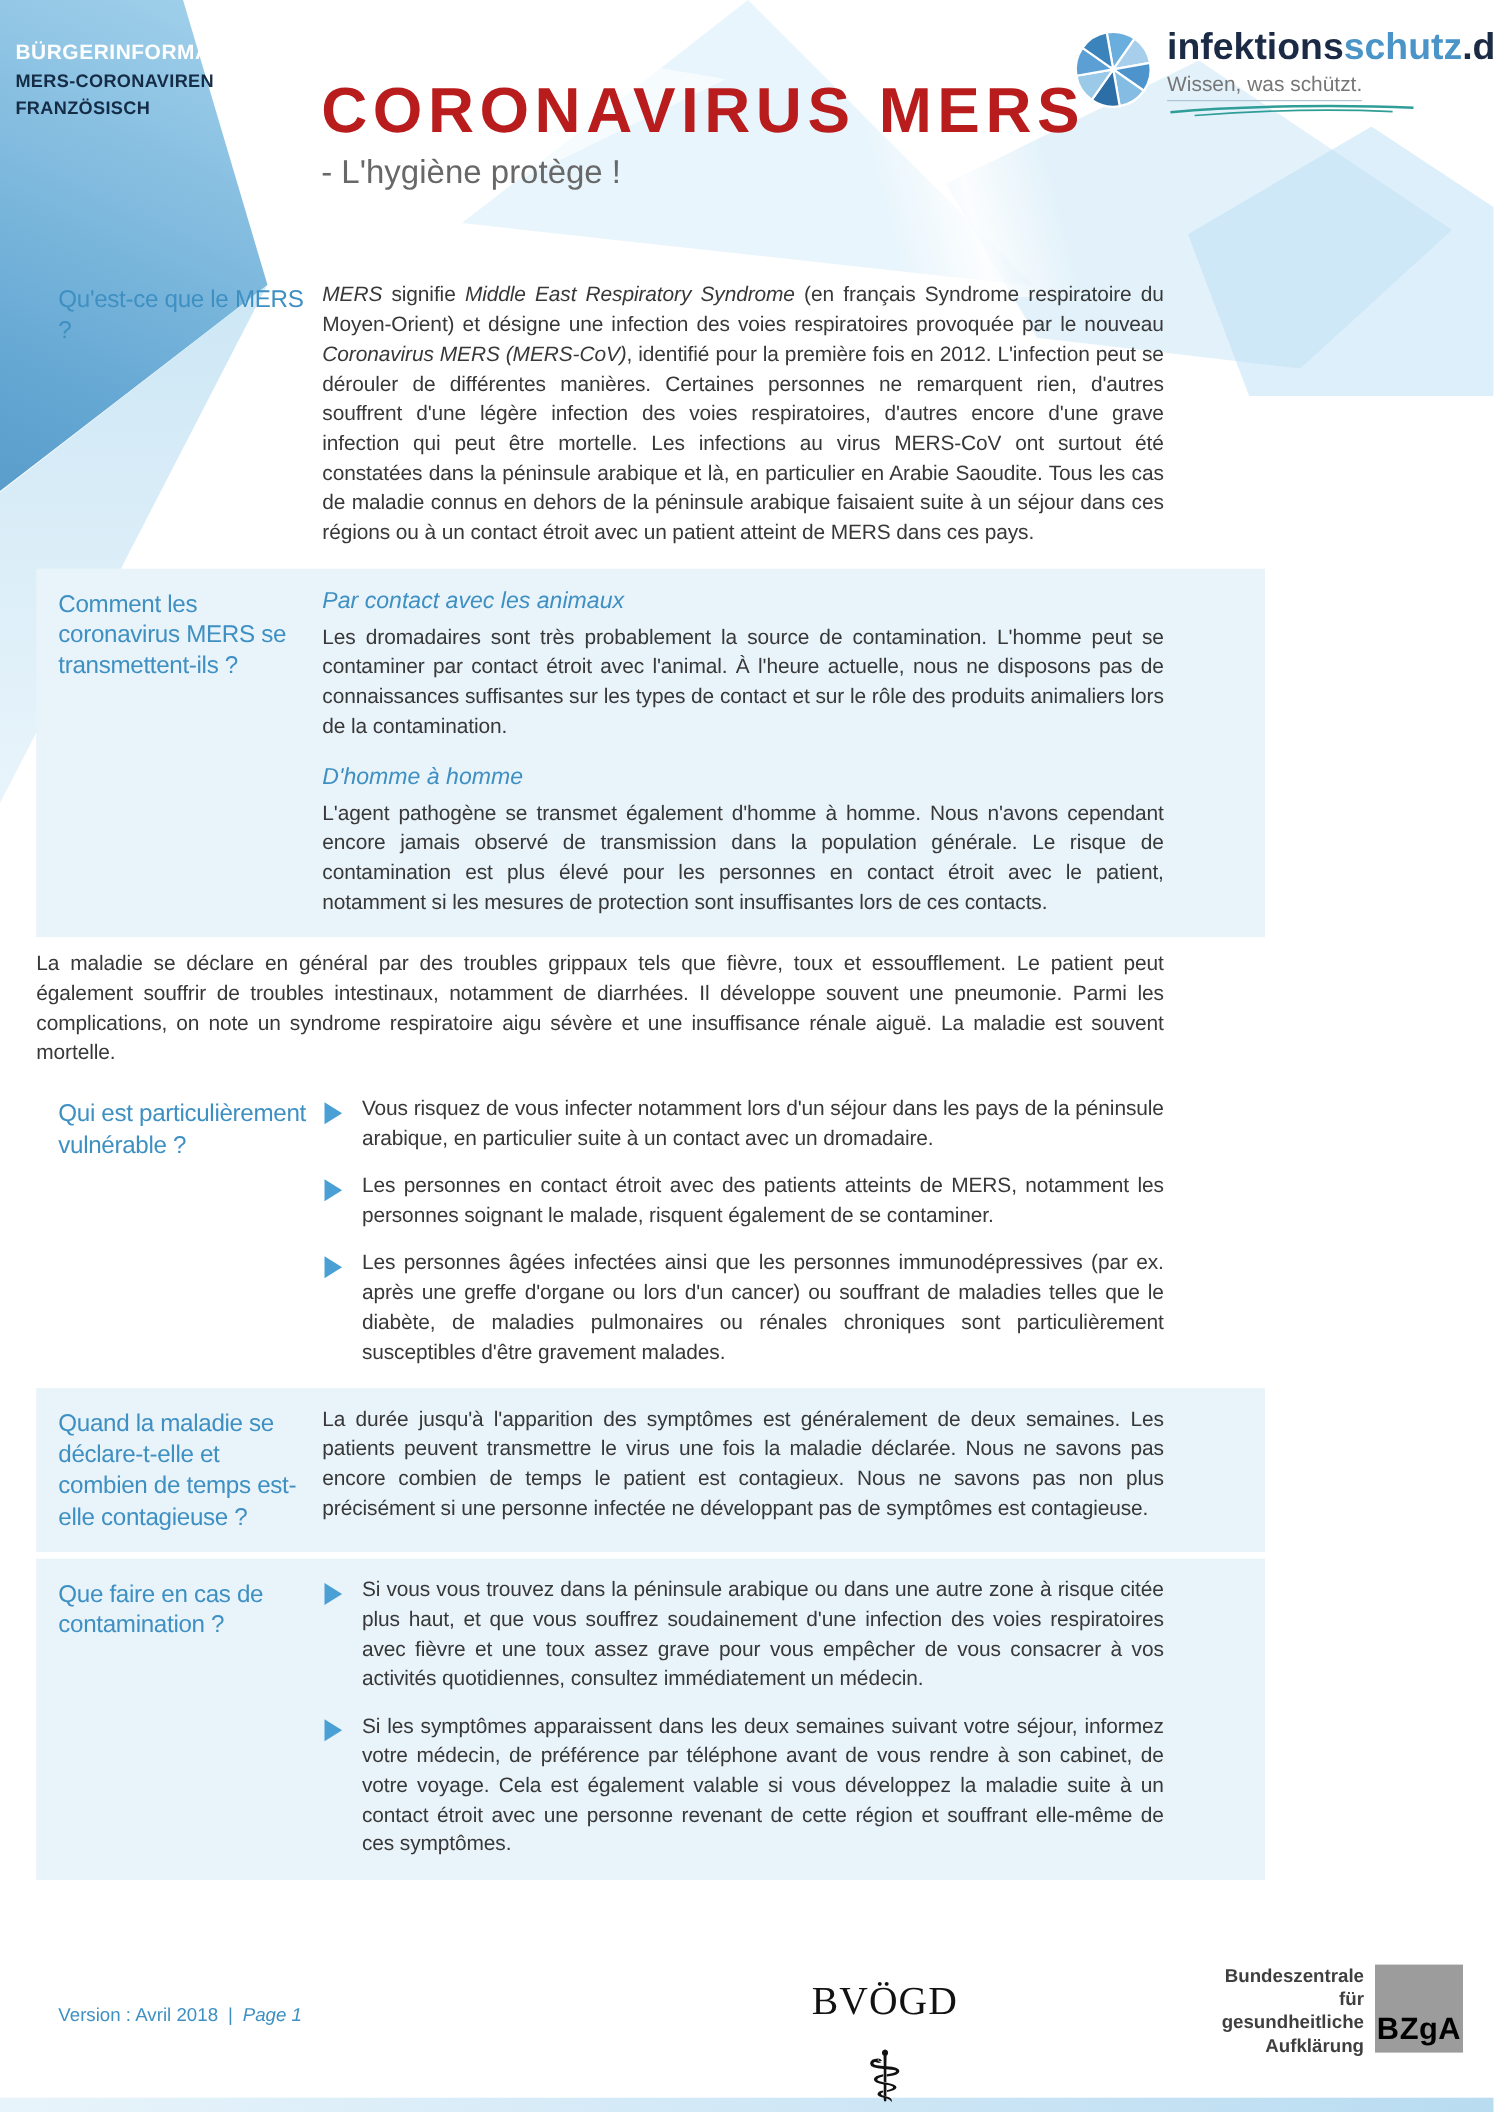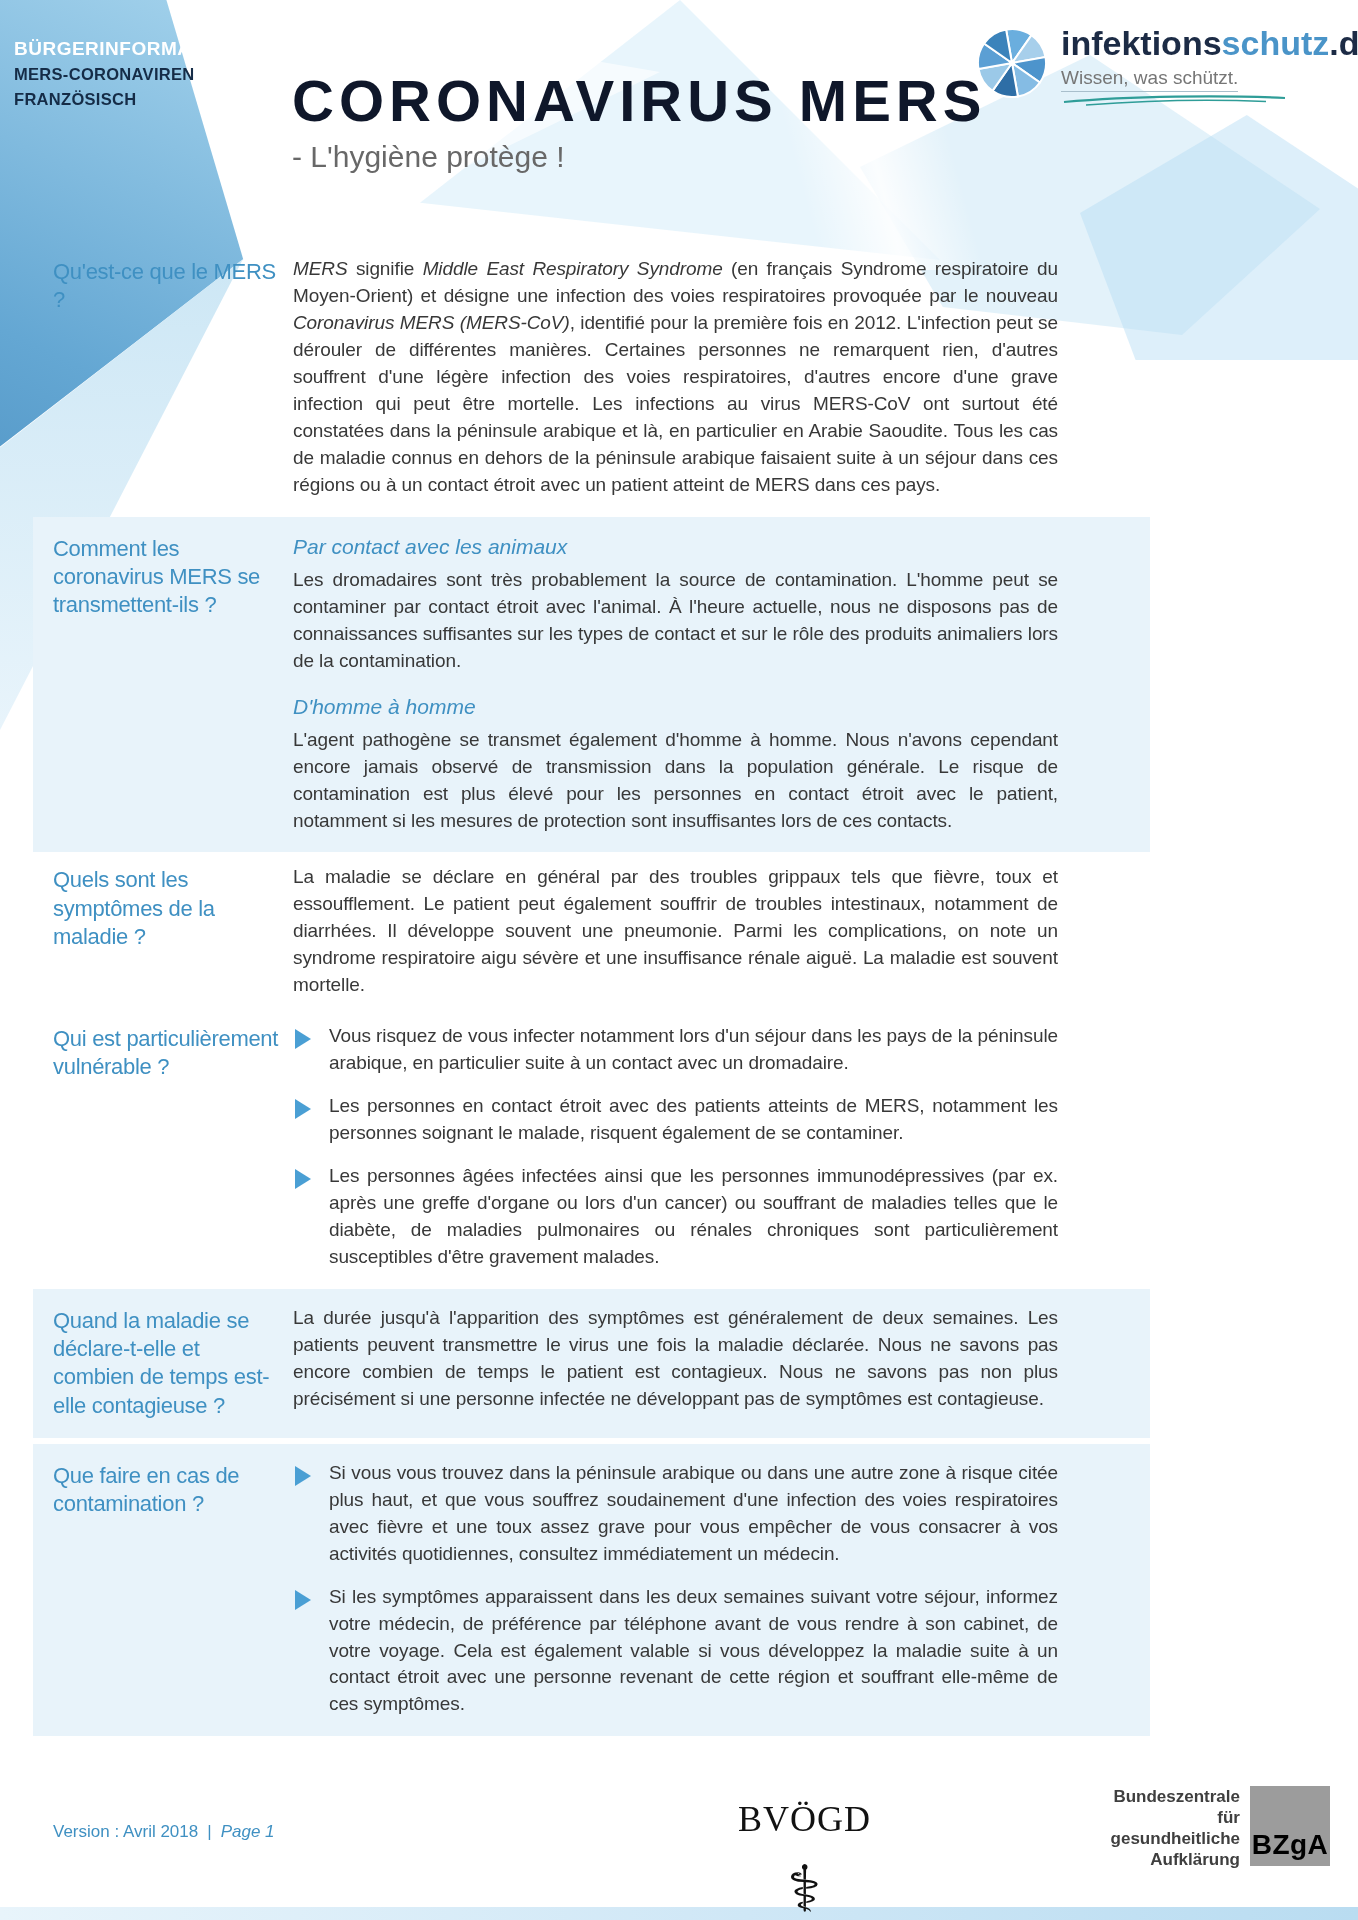--- a/index.html
+++ b/index.html
@@ -25,21 +25,21 @@
   .facet5{left:500px;top:90px;width:760px;height:180px;
     background:linear-gradient(75deg,rgba(255,255,255,0) 40%,rgba(255,255,255,.85) 50%,rgba(255,255,255,0) 60%);}
   .bottom-strip{left:0;bottom:0;width:100%;height:13px;
     background:linear-gradient(90deg,#e8f4fb 0%,#cfe7f6 55%,#b9dcf1 100%);}
 
   
   .kicker{position:absolute;left:14px;top:36px;z-index:2;}
   .kicker-line1{color:#ffffff;font-size:19px;font-weight:700;letter-spacing:.5px;line-height:26px;}
   .kicker-line2,.kicker-line3{color:#152c47;font-size:16.5px;font-weight:700;letter-spacing:.3px;line-height:25px;}
   .doc-title{position:absolute;left:292px;top:28px;z-index:2;font-size:58px;font-weight:700;
-    letter-spacing:5px;color:#0f172a;white-space:nowrap;}
+    letter-spacing:5px;color:#b91c1c;white-space:nowrap;}
   .subtitle{position:absolute;left:292px;top:134px;z-index:2;font-size:30px;color:#686868;
     line-height:46px;font-weight:400;}
 
   .logo{position:absolute;left:975px;top:26px;z-index:2;display:flex;gap:12px;align-items:flex-start;}
   .logo svg.umb{display:block;}
   .brand{font-size:34px;font-weight:700;line-height:1.05;color:#1c2b45;white-space:nowrap;}
   .brand .blue{color:#4a94c8;}
   .tagline{display:inline-block;font-size:19px;color:#767676;margin-top:5px;
     border-bottom:1px solid #a9bfcc;padding-bottom:2px;}
   .swoosh{display:block;margin-top:1px;}
@@ -141,23 +141,20 @@
     </div>
     <div class="c-col">
           <div class="subhead">Par contact avec les animaux</div>
           <p class="body-par"><span>Les dromadaires sont très probablement la source de contamination. L'homme peut se contaminer par contact étroit avec l'animal. À l'heure actuelle, nous ne disposons pas de connaissances suffisantes sur les types de contact et sur le rôle des produits animaliers lors de la contamination.</span></p>
           <div class="subhead">D'homme à homme</div>
           <p class="body-par"><span>L'agent pathogène se transmet également d'homme à homme. Nous n'avons cependant encore jamais observé de transmission dans la population générale. Le risque de contamination est plus élevé pour les personnes en contact étroit avec le patient, notamment si les mesures de protection sont insuffisantes lors de ces contacts.</span></p>
         </div>
   </section>
 
   <section class="section">
-    <div class="q-col">
-      <h2 class="question">Quels sont les symptômes de la maladie ?</h2>
-    </div>
     <div class="c-col">
           <p class="body-par"><span>La maladie se déclare en général par des troubles grippaux tels que fièvre, toux et essoufflement. Le patient peut également souffrir de troubles intestinaux, notamment de diarrhées. Il développe souvent une pneumonie. Parmi les complications, on note un syndrome respiratoire aigu sévère et une insuffisance rénale aiguë. La maladie est souvent mortelle.</span></p>
         </div>
   </section>
 
   <section class="section">
     <div class="q-col">
       <h2 class="question">Qui est particulièrement vulnérable ?</h2>
     </div>
     <div class="c-col">

